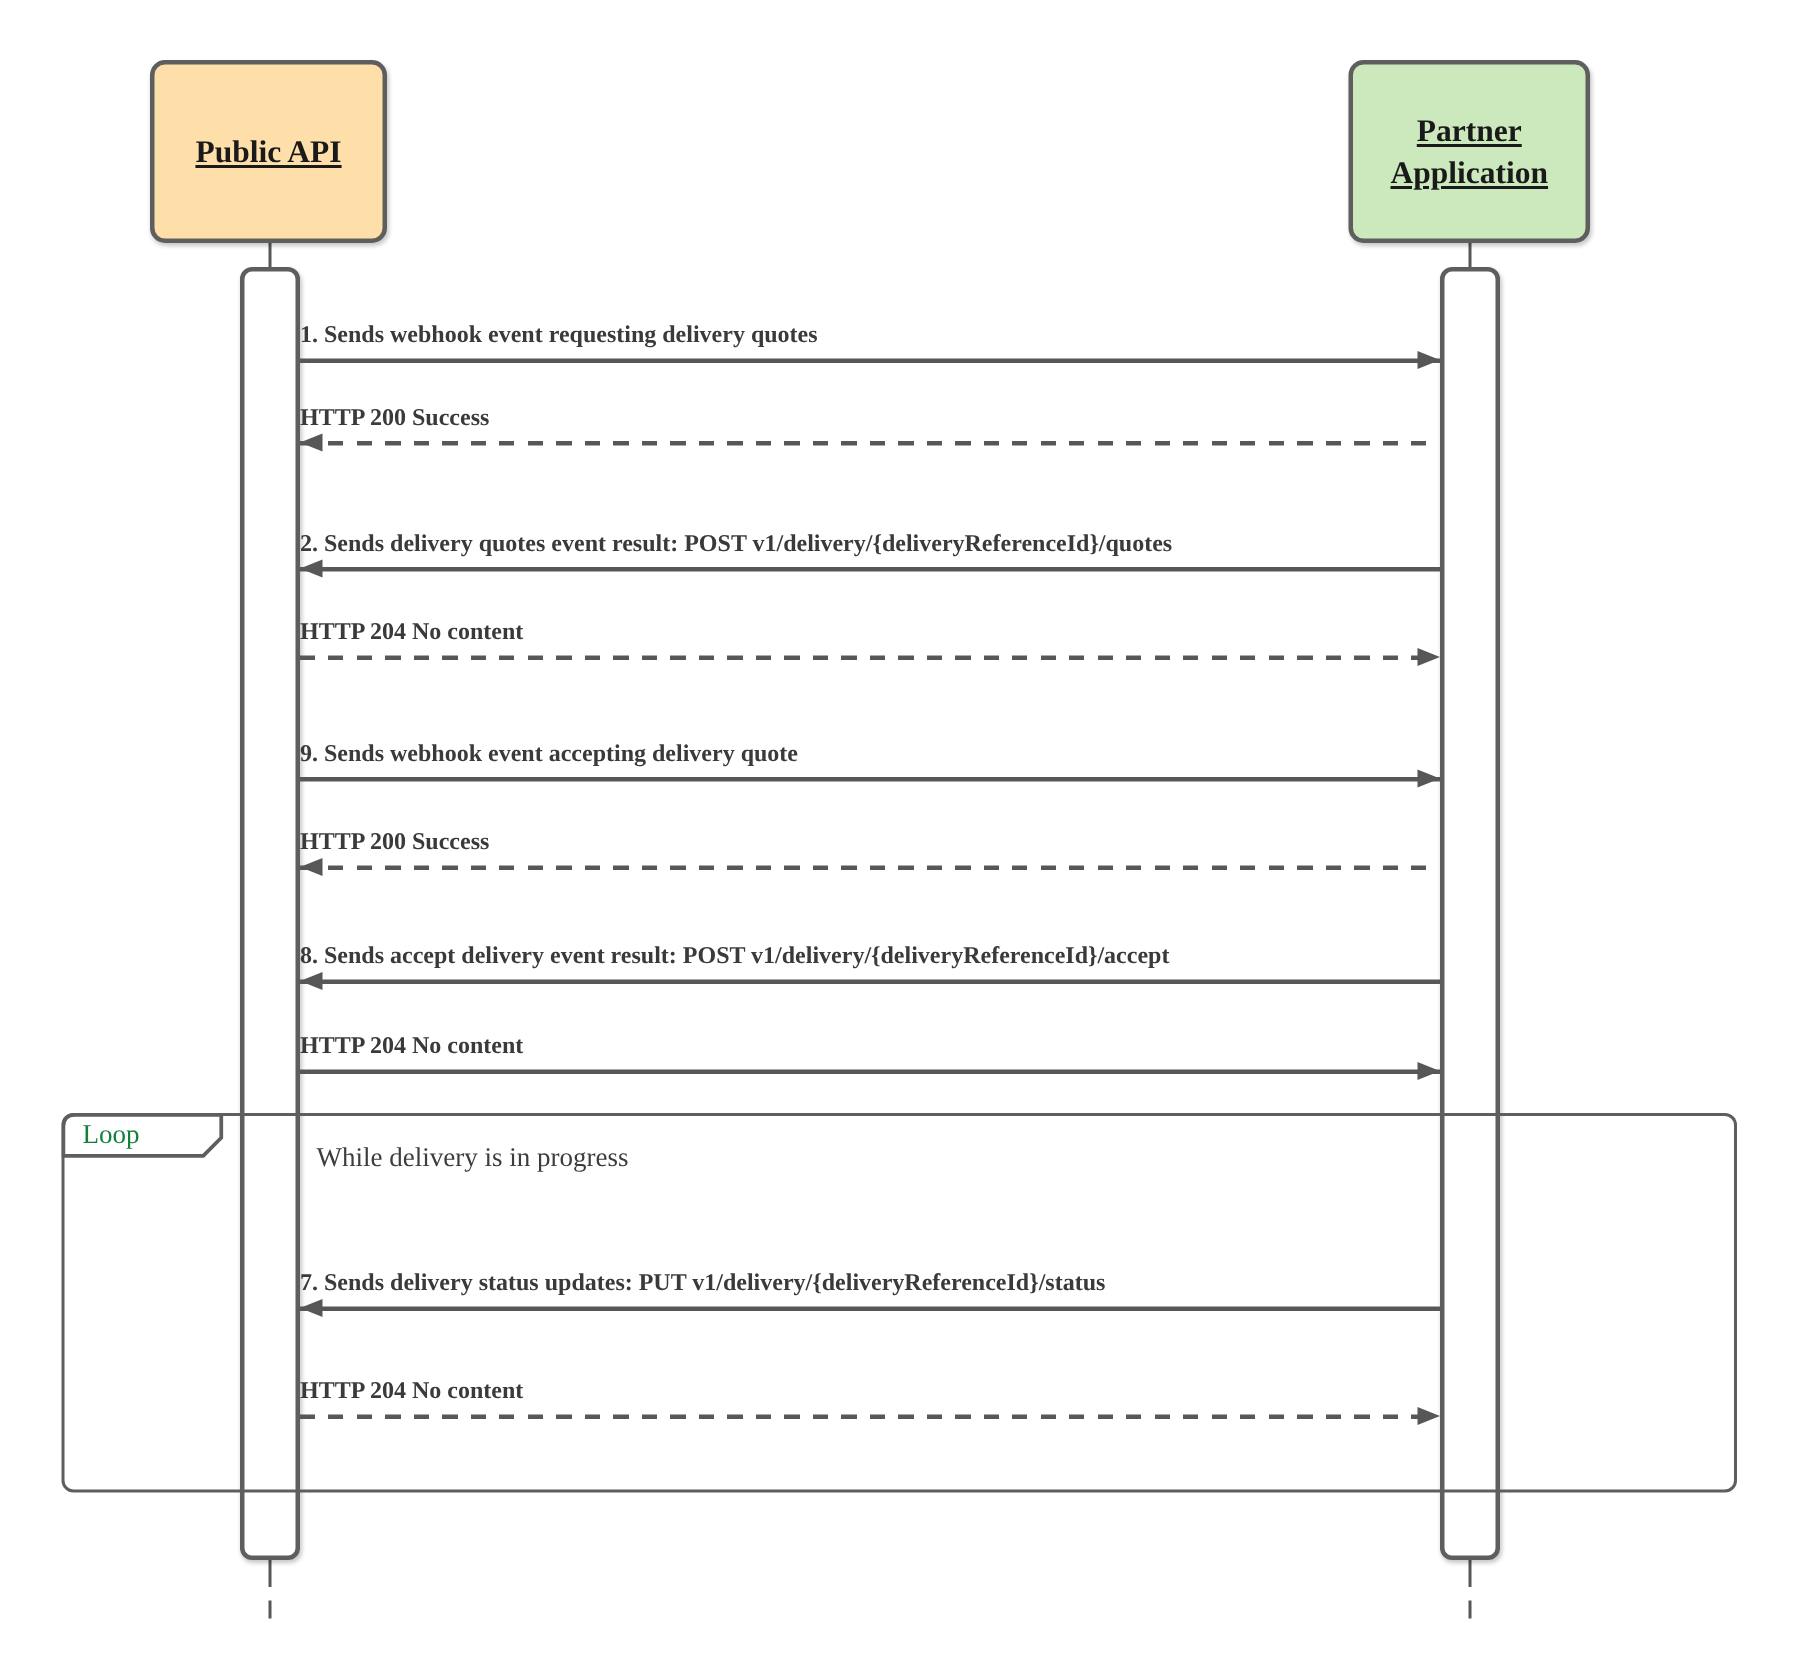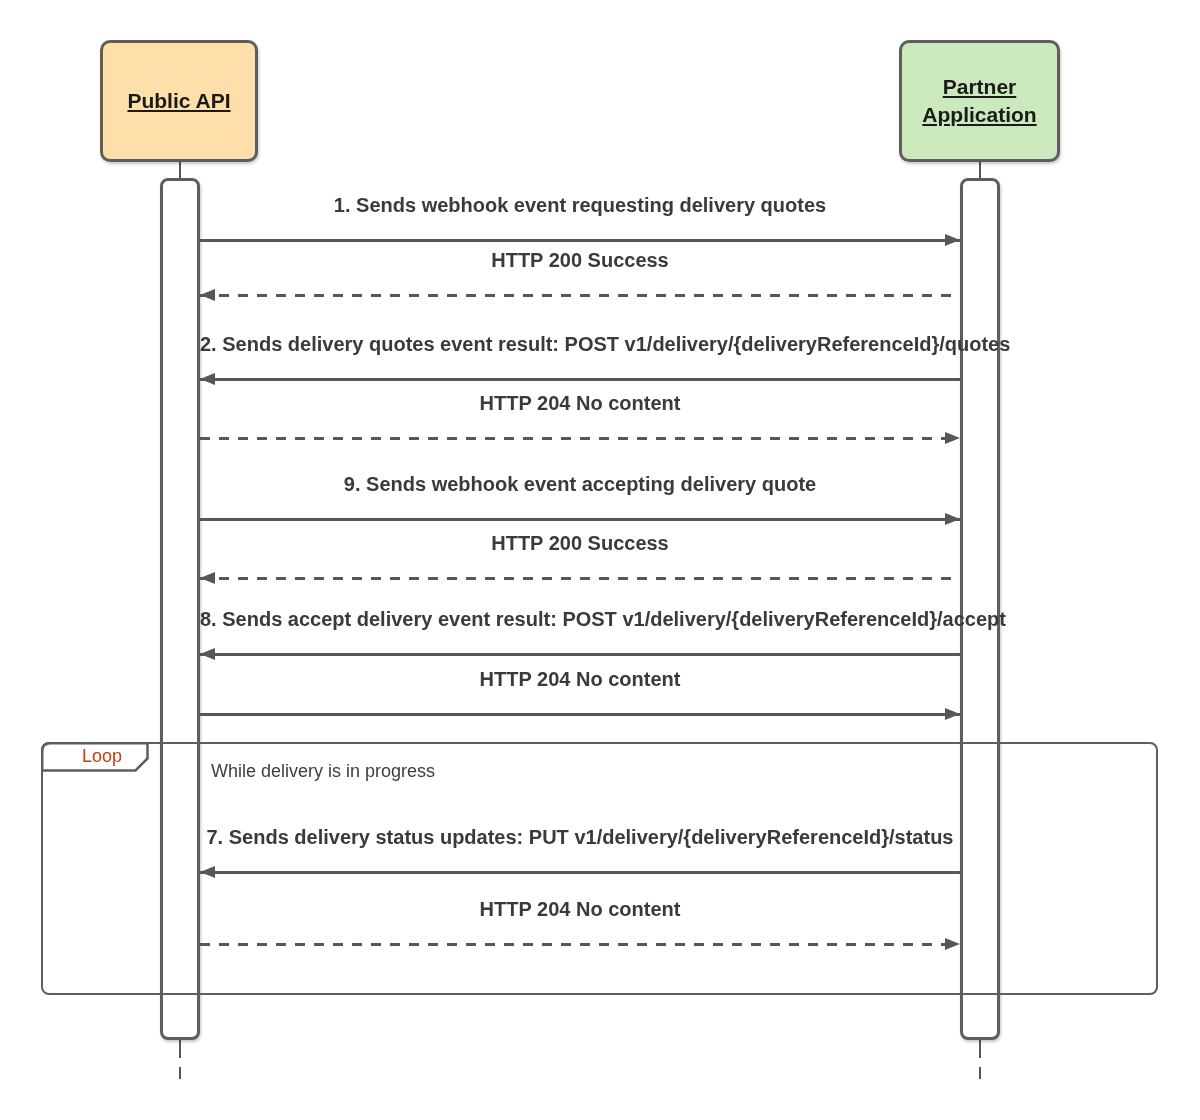--- a/index.html
+++ b/index.html
@@ -1,21 +1,21 @@
 <!DOCTYPE html>
 <html><head>
 <meta charset="utf-8">
 <style>
   html, body { margin: 0; padding: 0; background: #ffffff; }
   .canvas {
     position: relative;
     width: 1200px;
     height: 1120px;
     background: #ffffff;
-    font-family: Liberation Sans, sans-serif;
+    font-family: Liberation Serif, serif;
     overflow: hidden;
   }
 
   
   .actor {
     position: absolute;
     top: 40px;
     height: 122px;
     box-sizing: border-box;
     border: 3px solid #5e5e5e;
@@ -101,23 +101,22 @@
     position: absolute;
     left: -2.5px;
     top: -2.5px;
     z-index: 4;
   }
   .loop-label {
     position: absolute;
     left: 12px;
     top: 2px;
     font-size: 18px;
-    color: #c2410c;
+    color: #15803d;
     z-index: 5;
-    margin-left: 27px;
   }
   .loop-cond {
     position: absolute;
     left: 168px;
     top: 17px;
     font-size: 18px;
     color: #3d3d3d;
     z-index: 5;
   }
 
@@ -126,23 +125,23 @@
     position: absolute;
     left: 200px;
     width: 760px;
     height: 0;
     z-index: 4;
   }
   .msg-label {
     position: absolute;
     left: 0;
     right: 0;
-    bottom: 23px;
-    text-align: center;
-    font-size: 20px;
+    bottom: 7px;
+    text-align: left;
+    font-size: 16px;
     font-weight: bold;
     color: #3a3a3a;
     white-space: nowrap;
   }
   .msg-line {
     position: absolute;
     left: 0;
     right: 0;
     top: -1px;
     height: 2.5px;

